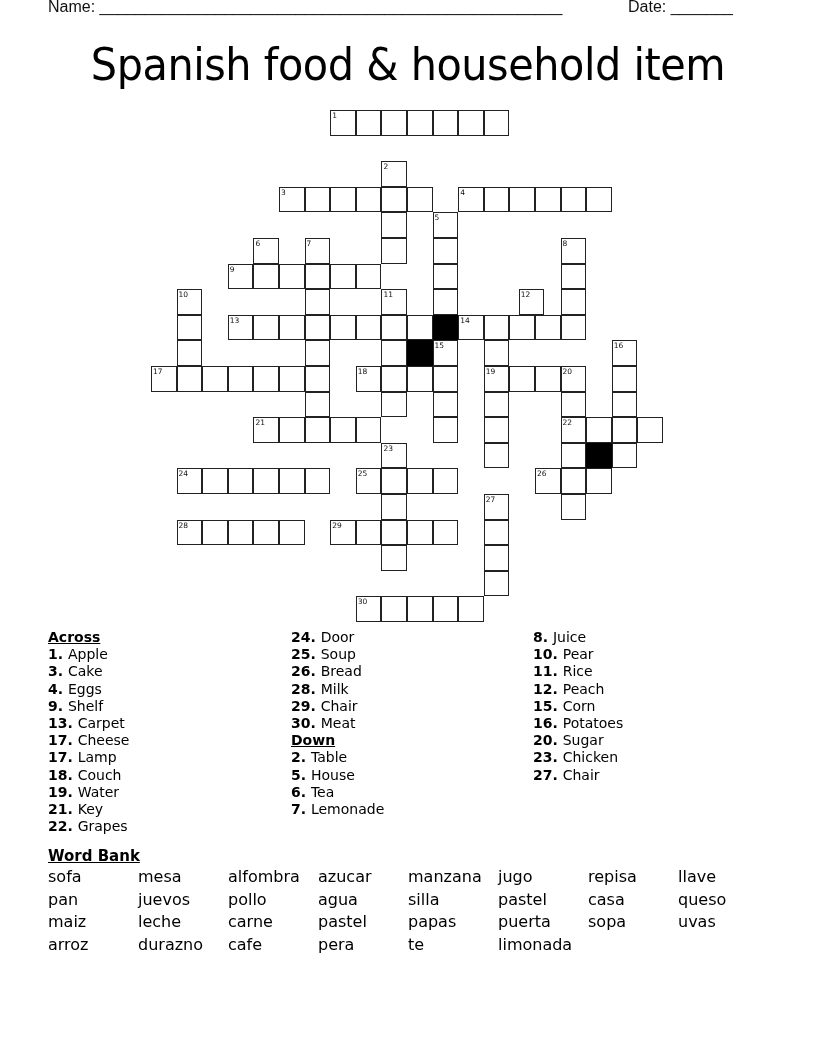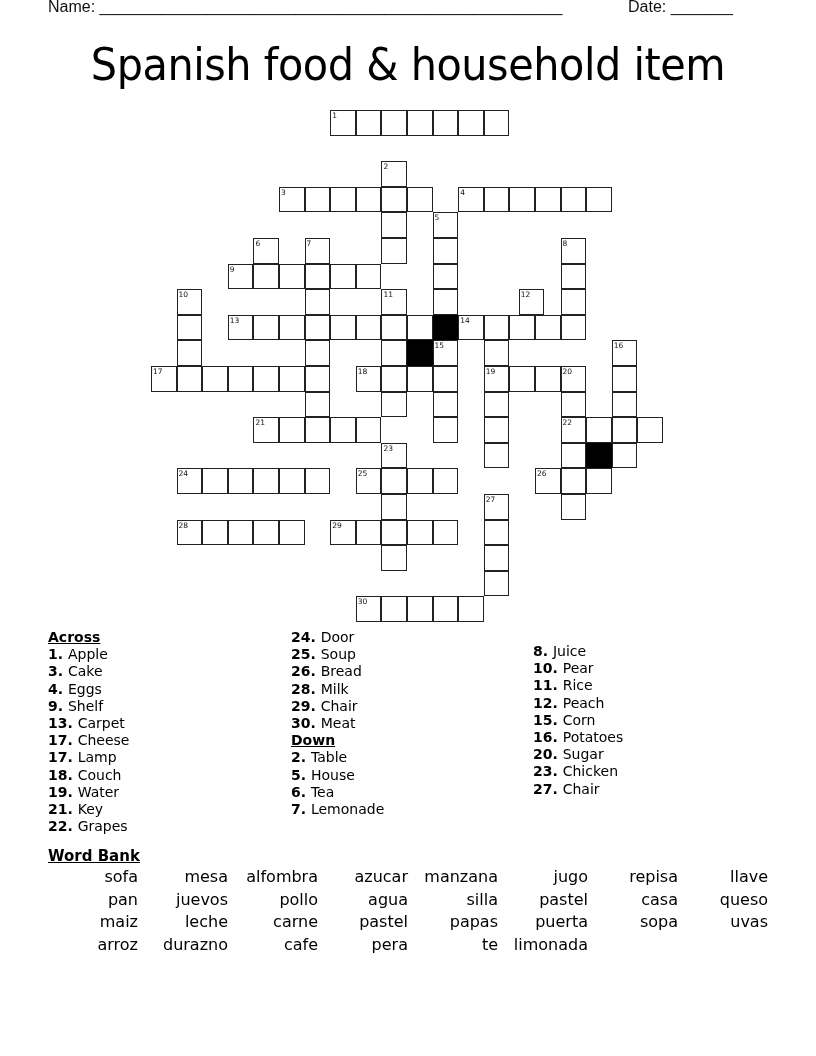--- a/index.html
+++ b/index.html
@@ -14,24 +14,24 @@
   .cell { position: absolute; width: 25.6px; height: 25.6px; box-sizing: border-box;
     border: 1.4px solid #222; background: #fff; }
   .cell.black { background: #000; border-color: #000; }
   .cell .num { position: absolute; top: 0px; left: 1px; font-family: "DejaVu Sans", sans-serif;
     font-size: 7.5px; line-height: 9px; color: #111; }
   .clues { position: absolute; font-family: "DejaVu Sans", sans-serif; font-size: 14px; line-height: 17.2px; }
   .clues .heading { font-weight: bold; text-decoration: underline; }
   .clues .clue b { font-weight: bold; }
   .col1 { left: 48px; top: 629px; }
   .col2 { left: 291px; top: 629px; }
-  .col3 { left: 533px; top: 629px; margin-top: 14px; }
+  .col3 { left: 533px; top: 629px; }
   .wordbank { position: absolute; left: 48px; top: 846px; font-family: "DejaVu Sans", sans-serif; font-size: 16px; }
   .wordbank .heading { font-weight: bold; text-decoration: underline; font-size: 15px; line-height: 20px; }
-  .wb-grid { display: grid; grid-template-columns: repeat(8, 90px); row-gap: 0; text-align: right; }
+  .wb-grid { display: grid; grid-template-columns: repeat(8, 90px); row-gap: 0; }
   .wb-grid span { line-height: 22.6px; }
 </style>
 </head>
 <body>
 
 <div class="header-line">
   <span class="name-label">Name: ____________________________________________________</span>
   <span class="date-label">Date: _______</span>
 </div>
 

